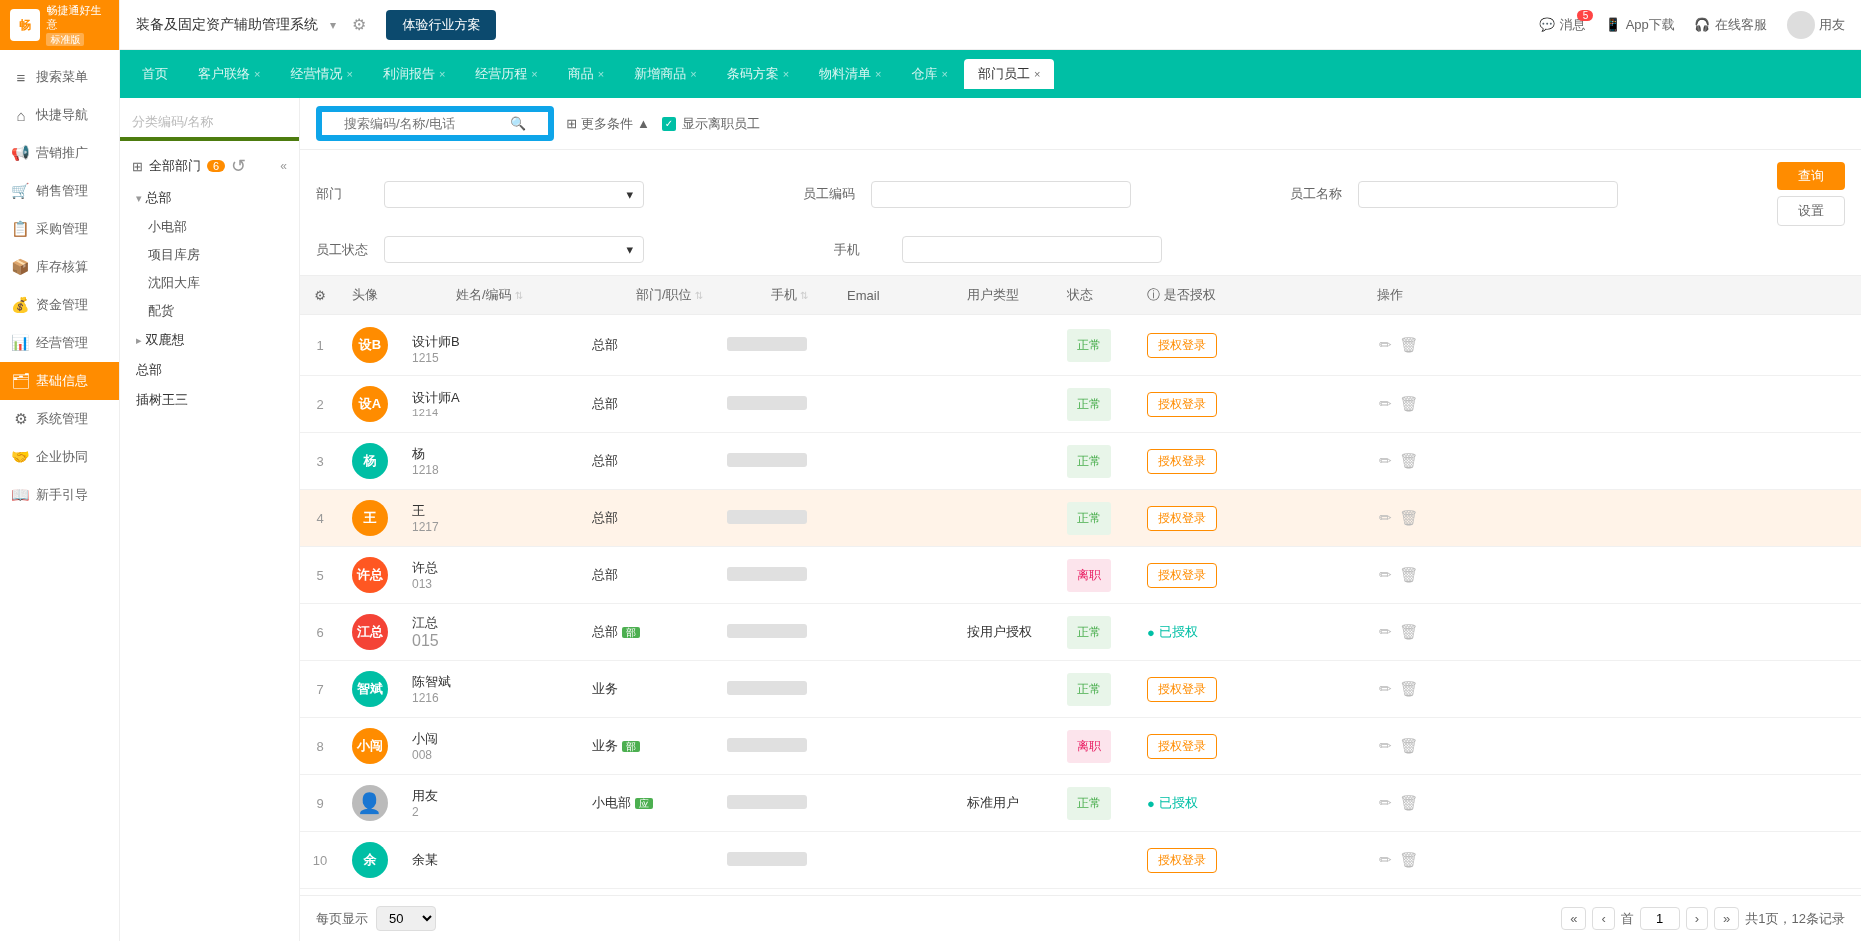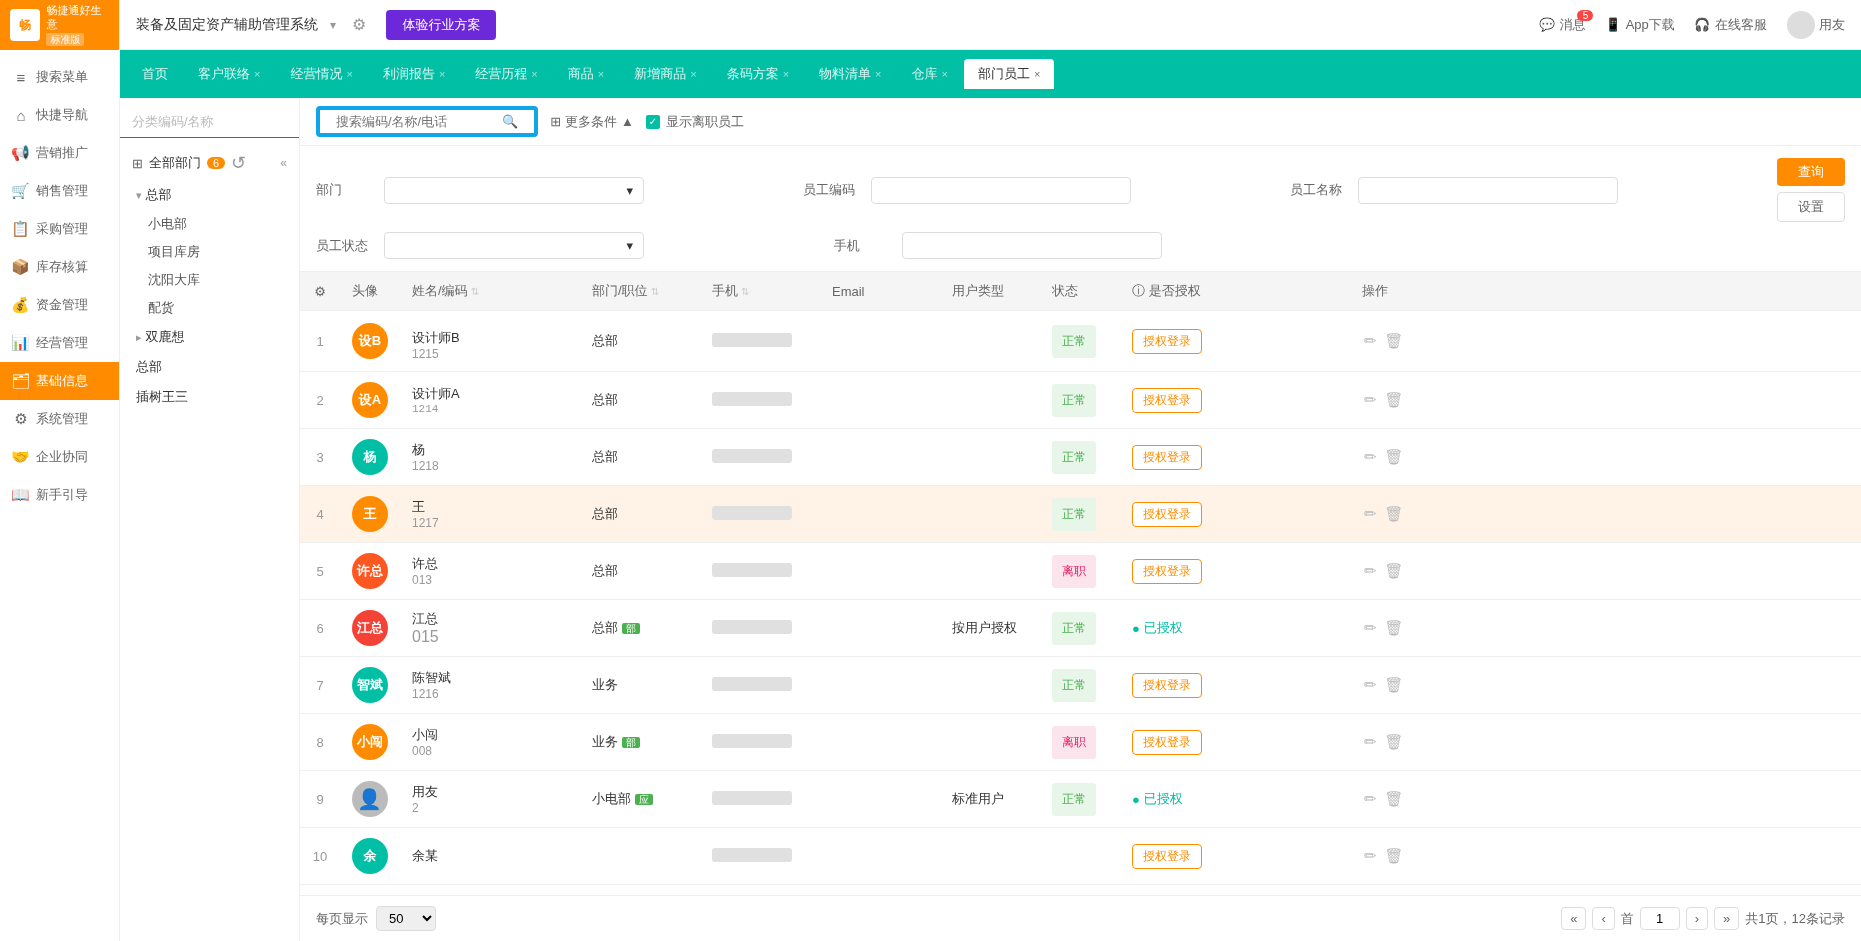--- a/index.html
+++ b/index.html
@@ -17,54 +17,54 @@
     .sidebar-item-icon { width: 18px; height: 18px; display: flex; align-items: center; justify-content: center; font-size: 15px; }
 
     
     .main { flex: 1; display: flex; flex-direction: column; overflow: hidden; }
 
     
     .topbar { height: 50px; background: #fff; display: flex; align-items: center; padding: 0 16px; border-bottom: 1px solid #eee; gap: 12px; }
     .topbar-title { font-size: 14px; color: #333; font-weight: 500; }
     .topbar-arrow { color: #999; font-size: 12px; }
     .topbar-settings { color: #999; font-size: 16px; cursor: pointer; margin-left: 4px; }
-    .topbar-try-btn { background: #6d28d9; color: #fff; border: none; border-radius: 4px; padding: 6px 16px; font-size: 13px; cursor: pointer; margin-left: 8px; }
+    .topbar-try-btn { background: #0c4a6e; color: #fff; border: none; border-radius: 4px; padding: 6px 16px; font-size: 13px; cursor: pointer; margin-left: 8px; }
     .topbar-right { margin-left: auto; display: flex; align-items: center; gap: 20px; }
     .topbar-right-item { display: flex; align-items: center; gap: 4px; color: #666; font-size: 13px; cursor: pointer; position: relative; }
     .topbar-badge { background: #f44; color: #fff; font-size: 10px; border-radius: 10px; padding: 0 4px; position: absolute; top: -6px; right: -8px; min-width: 16px; text-align: center; }
     .topbar-avatar { width: 28px; height: 28px; background: #ddd; border-radius: 50%; }
 
     
     .nav-tabs { background: #00bfa5; display: flex; align-items: center; height: 48px; padding: 0 8px; gap: 2px; overflow-x: auto; flex-shrink: 0; }
     .nav-tab { padding: 6px 14px; border-radius: 4px 4px 0 0; color: rgba(255,255,255,0.85); font-size: 13px; cursor: pointer; white-space: nowrap; display: flex; align-items: center; gap: 4px; }
     .nav-tab.active { background: #fff; color: #333; border-radius: 4px 4px 0 0; }
     .nav-tab-close { font-size: 11px; opacity: 0.7; }
 
     
     .content { flex: 1; display: flex; overflow: hidden; background: #f5f5f5; }
 
     
     .left-panel { width: 180px; background: #fff; border-right: 1px solid #eee; padding: 8px 0; flex-shrink: 0; overflow-y: auto; }
-    .left-panel-search { padding: 8px 12px; display: flex; align-items: center; gap: 6px; border-bottom: 1px solid #4d7c0f; margin-bottom: 8px; }
+    .left-panel-search { padding: 8px 12px; display: flex; align-items: center; gap: 6px; border-bottom: 4px solid #4d7c0f; margin-bottom: 8px; }
     .left-panel-search input { border: none; outline: none; font-size: 13px; color: #666; flex: 1; background: transparent; }
     .left-panel-search input::placeholder { color: #bbb; }
     .dept-header { display: flex; align-items: center; gap: 6px; padding: 6px 12px; font-size: 13px; color: #333; }
     .dept-header-count { background: #ff8c00; color: #fff; border-radius: 10px; padding: 0 6px; font-size: 11px; }
     .dept-collapse { color: #999; cursor: pointer; font-size: 12px; margin-left: auto; }
     .dept-section { font-size: 13px; }
     .dept-parent { padding: 6px 12px 6px 16px; color: #333; cursor: pointer; display: flex; align-items: center; gap: 4px; }
     .dept-child { padding: 5px 12px 5px 28px; color: #555; cursor: pointer; font-size: 13px; }
     .dept-arrow { color: #999; font-size: 11px; }
 
     
     .right-panel { flex: 1; display: flex; flex-direction: column; overflow: hidden; }
 
     
     .filter-bar { background: #fff; padding: 8px 16px; display: flex; align-items: center; gap: 12px; border-bottom: 1px solid #eee; flex-shrink: 0; }
-    .search-input-wrap { display: flex; align-items: center; gap: 6px; border: 4px solid #0ea5e9; border-radius: 4px; padding: 4px 16px; background: #fff; min-width: 200px; }
+    .search-input-wrap { display: flex; align-items: center; gap: 6px; border: 6px solid #0ea5e9; border-radius: 4px; padding: 4px 22px; background: #fff; min-width: 200px; }
     .search-input-wrap input { border: none; outline: none; font-size: 13px; color: #333; background: transparent; width: 160px; }
     .more-filter { display: flex; align-items: center; gap: 4px; color: #666; cursor: pointer; font-size: 13px; }
     .show-resigned { display: flex; align-items: center; gap: 6px; color: #666; font-size: 13px; }
     .checkbox-teal { width: 14px; height: 14px; background: #00bfa5; border-radius: 2px; display: flex; align-items: center; justify-content: center; color: #fff; font-size: 10px; }
     .btn-primary { background: #ff8c00; color: #fff; border: none; border-radius: 4px; padding: 6px 14px; font-size: 13px; cursor: pointer; display: flex; align-items: center; gap: 4px; }
     .btn-outline { background: #fff; color: #666; border: 1px solid #ddd; border-radius: 4px; padding: 6px 12px; font-size: 13px; cursor: pointer; display: flex; align-items: center; gap: 4px; }
 
     
     .adv-filter { background: #fff; padding: 12px 16px; border-bottom: 1px solid #eee; flex-shrink: 0; }
     .adv-filter-row { display: flex; gap: 24px; margin-bottom: 10px; align-items: center; }
@@ -97,21 +97,21 @@
     .blurred { background: #e0e0e0; border-radius: 3px; height: 14px; display: inline-block; min-width: 80px; }
 
     
     .table-footer { background: #fff; border-top: 1px solid #eee; padding: 10px 16px; display: flex; align-items: center; gap: 16px; flex-shrink: 0; font-size: 13px; color: #666; }
     .page-size { display: flex; align-items: center; gap: 8px; }
     .page-size-select { border: 1px solid #ddd; border-radius: 4px; padding: 3px 8px; font-size: 13px; }
     .page-nav { display: flex; align-items: center; gap: 6px; margin-left: auto; }
     .page-btn { border: 1px solid #ddd; background: #fff; border-radius: 4px; padding: 3px 8px; cursor: pointer; color: #666; font-size: 13px; }
     .page-btn:disabled { color: #ccc; cursor: not-allowed; }
     .page-input { border: 1px solid #ddd; border-radius: 4px; padding: 3px 8px; width: 40px; text-align: center; font-size: 13px; }
-    .th-sortable { cursor: pointer; display: flex; align-items: center; gap: 3px; }
+    .th-sortable { cursor: pointer; display: flex; align-items: center; gap: 3px; margin-left: 44px; }
     .sort-icon { color: #ccc; font-size: 10px; display: flex; flex-direction: column; }
     
     
     .settings-col { text-align: center; }
   </style>
 </head>
 <body>
 
 <div class="sidebar">
   <div class="sidebar-logo">

